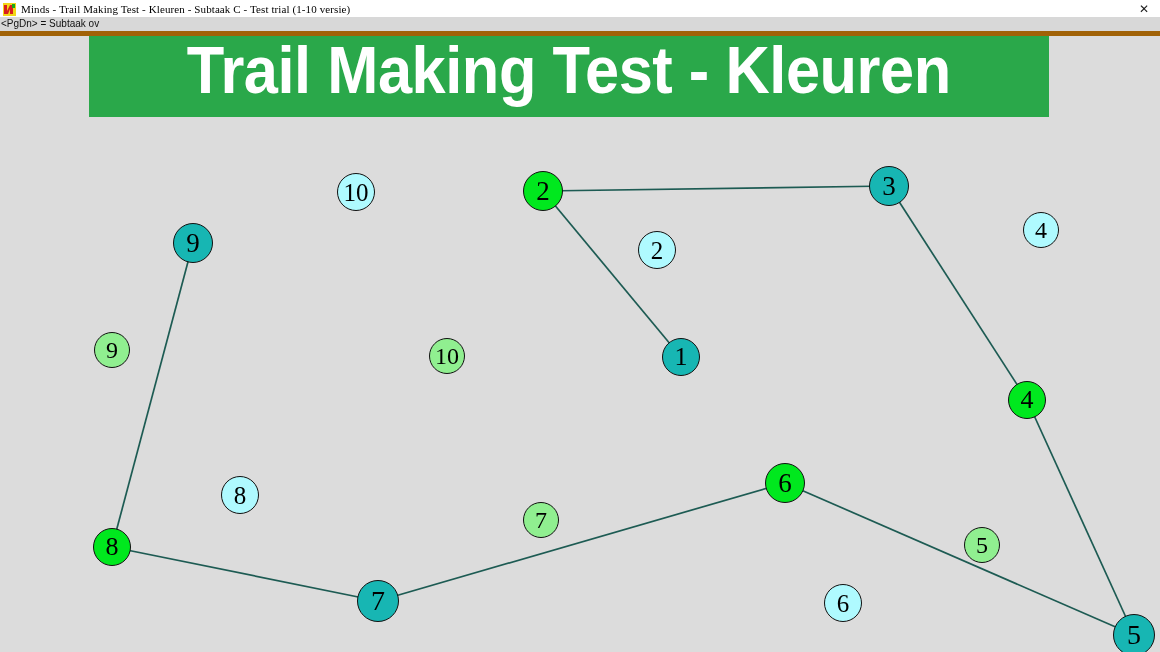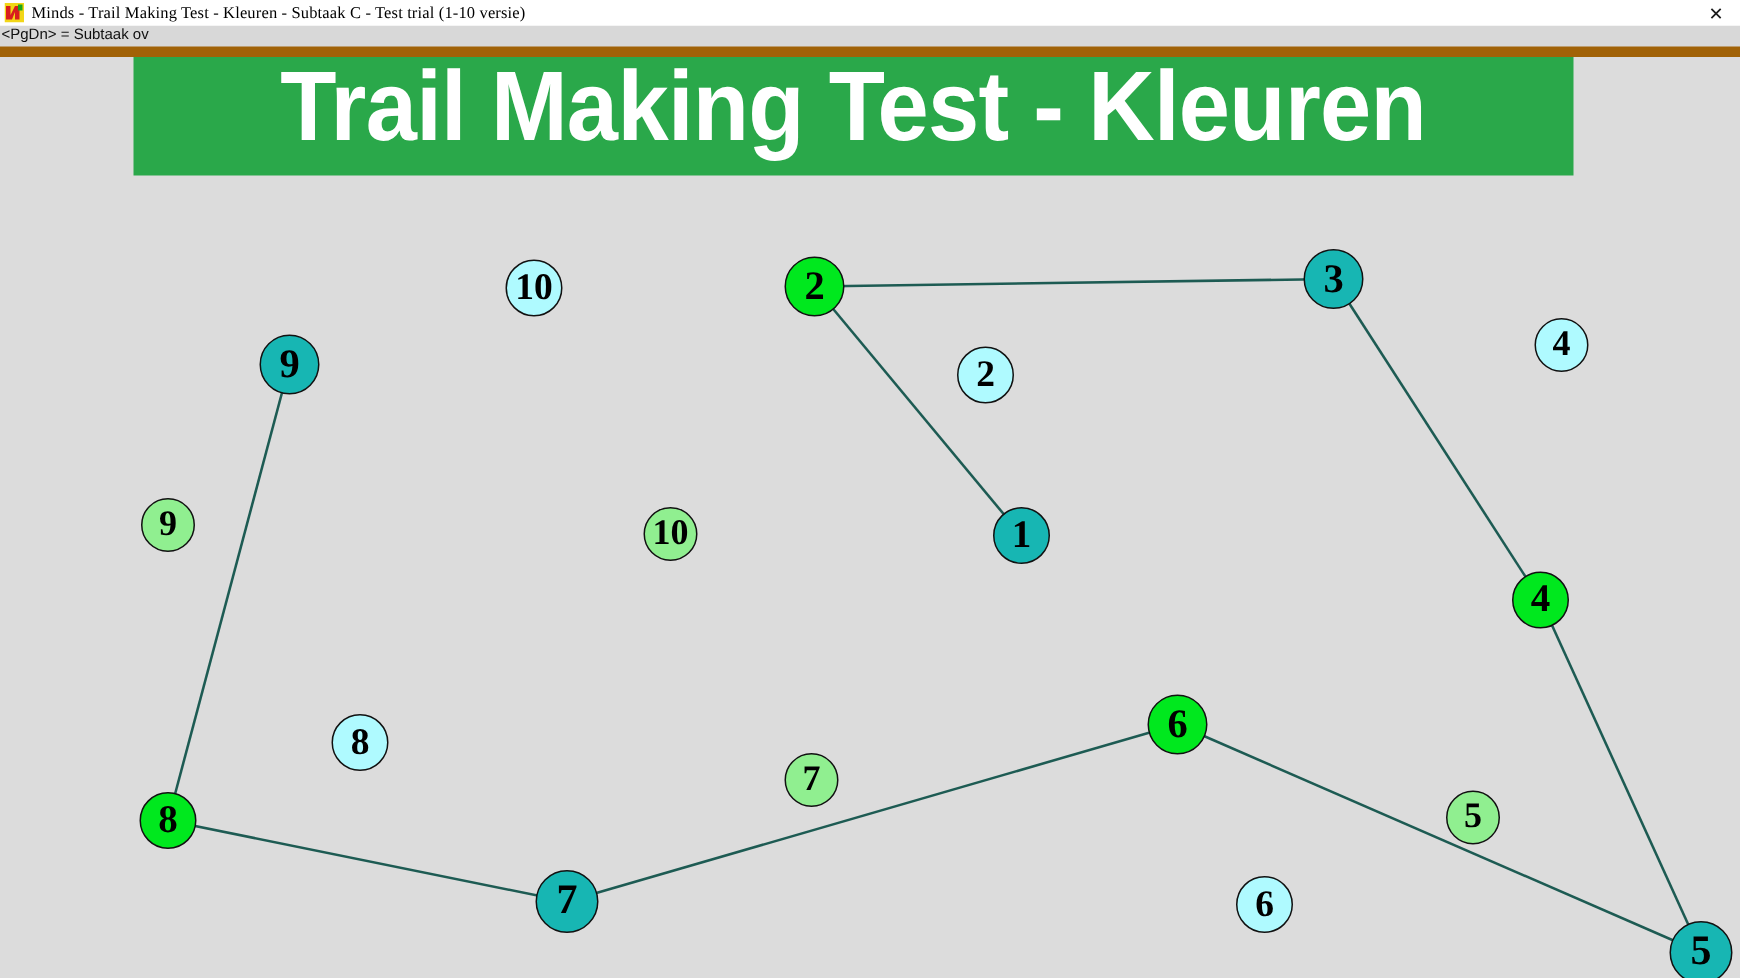--- a/index.html
+++ b/index.html
@@ -64,21 +64,21 @@
     line-height: 1;
   }
 
   
   #hint-bar {
     position: absolute;
     left: 0; top: 17px;
     width: 1160px;
     height: 14px;
     background: #d8d8d8;
-    border-bottom: 7px solid #a16207;
+    border-bottom: 5px solid #a16207;
     z-index: 30;
     overflow: hidden;
   }
   #hint-text {
     font-size: 10px;
     color: #101010;
     padding-left: 1px;
     line-height: 13px;
     white-space: nowrap;
     display: block;
@@ -136,21 +136,20 @@
     border-radius: 50%;
     border: 1.6px solid #111111;
     box-sizing: border-box;
     display: flex;
     align-items: center;
     justify-content: center;
     z-index: 18;
     font-family: "Liberation Serif", serif;
     color: #000000;
     line-height: 1;
-    font-weight: bold;
   }
   .node span {
     display: block;
     transform: translateY(-0.5px);
   }
   .node.c-teal      { background: #17b6b3; }
   .node.c-green     { background: #00e81e; }
   .node.c-lightcyan { background: #affaff; }
   .node.c-lightgrn  { background: #90ef90; }
 </style>

